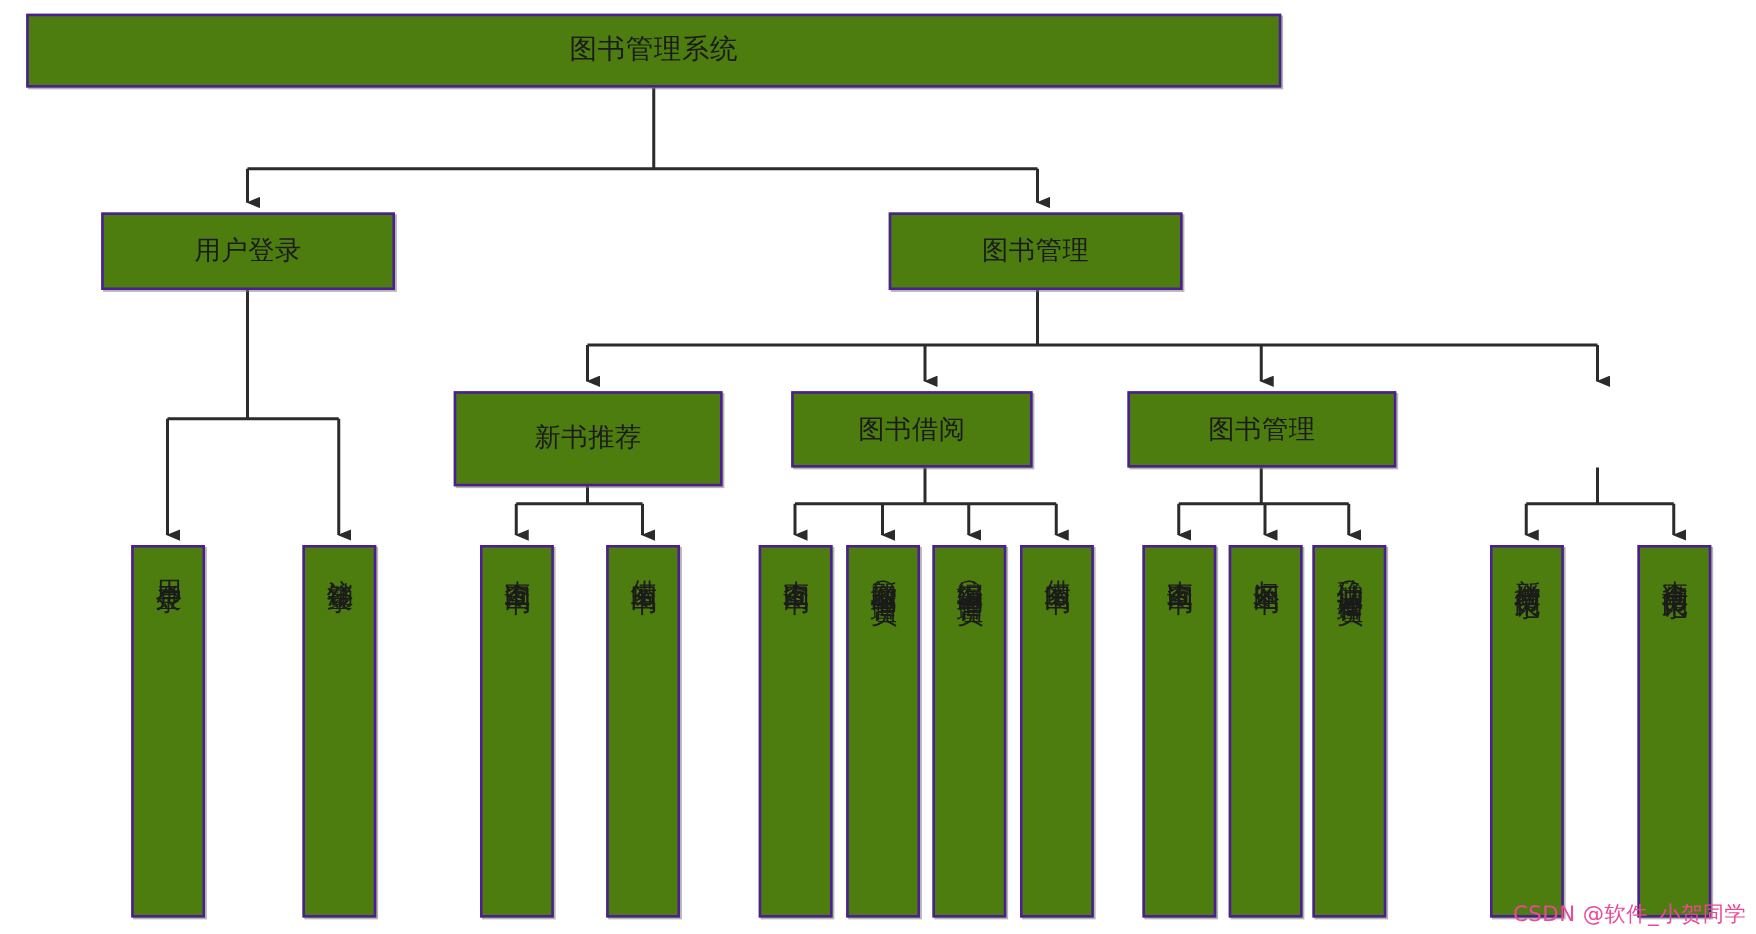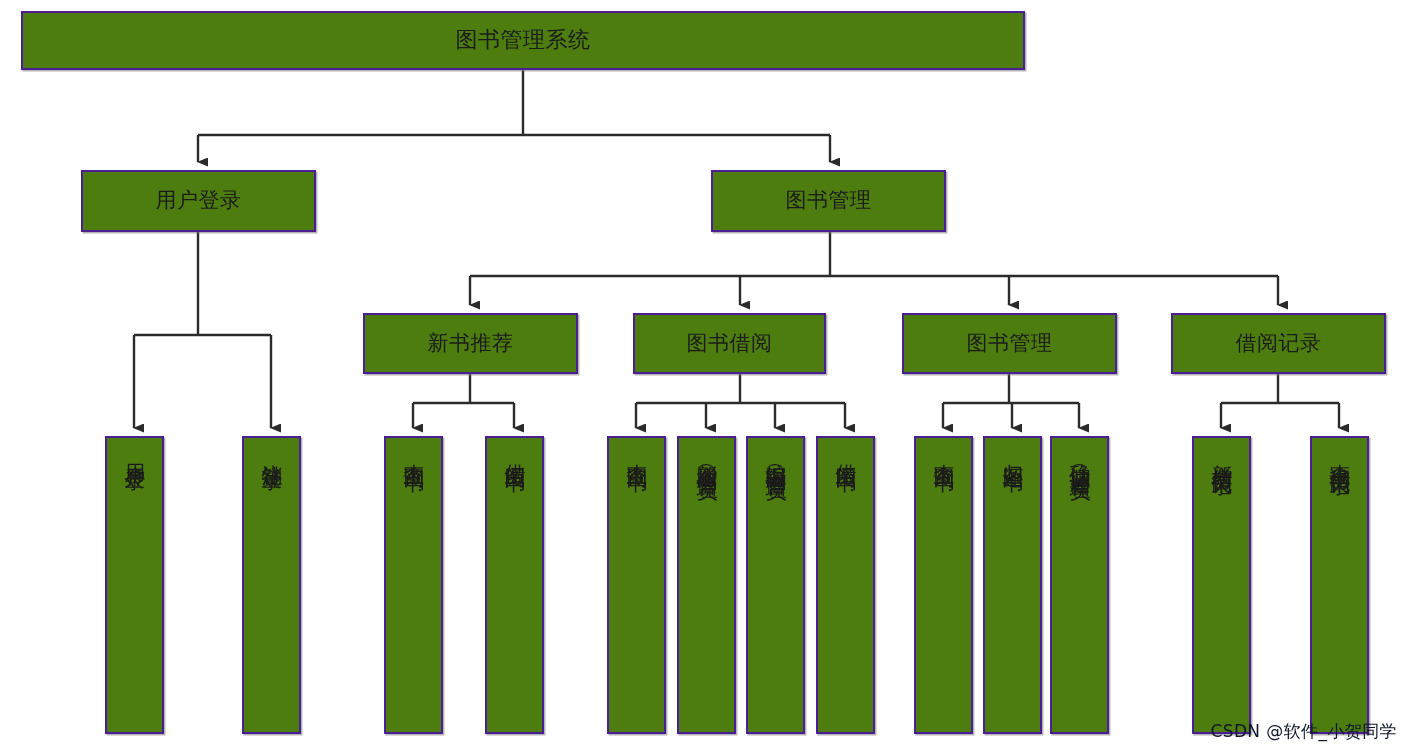--- a/index.html
+++ b/index.html
@@ -62,21 +62,21 @@
     font-size: 21px;
     letter-spacing: 2.5px;
     line-height: 1;
     white-space: nowrap;
   }
   .watermark {
     position: absolute;
     right: 8px;
     bottom: 4px;
     font-size: 17px;
-    color: #0f172a;
+    color: #ec4899;
     letter-spacing: 0.4px;
     z-index: 5;
     white-space: nowrap;
     font-family: "DejaVu Sans", "Liberation Sans", sans-serif;
   }
 </style>
 </head>
 <body>
 
 <div id="diagram-root">
@@ -135,32 +135,29 @@
     <span class="node-label">图书管理系统</span>
   </div>
 
   <div class="node horizontal" style="left:81px; top:170px; width:235px; height:62px;">
     <span class="node-label">用户登录</span>
   </div>
   <div class="node horizontal" style="left:711px; top:170px; width:235px; height:62px;">
     <span class="node-label">图书管理</span>
   </div>
 
-  <div class="node horizontal" style="left:363px; top:313px; width:215px; height:61px;">
+  <div class="node horizontal" style="left:363px; top:313px; width:215px; height:76px;">
     <span class="node-label">新书推荐</span>
   </div>
   <div class="node horizontal" style="left:633px; top:313px; width:193px; height:61px;">
     <span class="node-label">图书借阅</span>
   </div>
   <div class="node horizontal" style="left:902px; top:313px; width:215px; height:61px;">
     <span class="node-label">图书管理</span>
   </div>
-  <div class="node horizontal" style="left:1171px; top:313px; width:215px; height:61px;">
-    <span class="node-label">借阅记录</span>
-  </div>
 
   <div class="node vertical" style="left:105px; top:436px; width:59px; height:298px;">
     <span class="node-label">用户登录</span>
   </div>
   <div class="node vertical" style="left:242px; top:436px; width:59px; height:298px;">
     <span class="node-label">注销登录</span>
   </div>
 
   <div class="node vertical" style="left:384px; top:436px; width:59px; height:298px;">
     <span class="node-label">查询图书</span>

